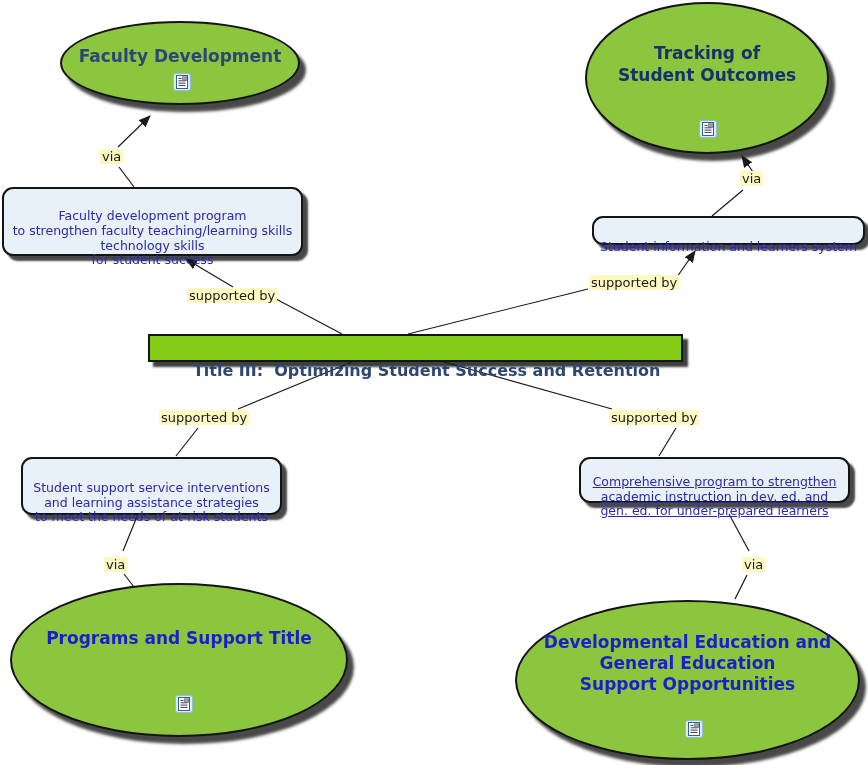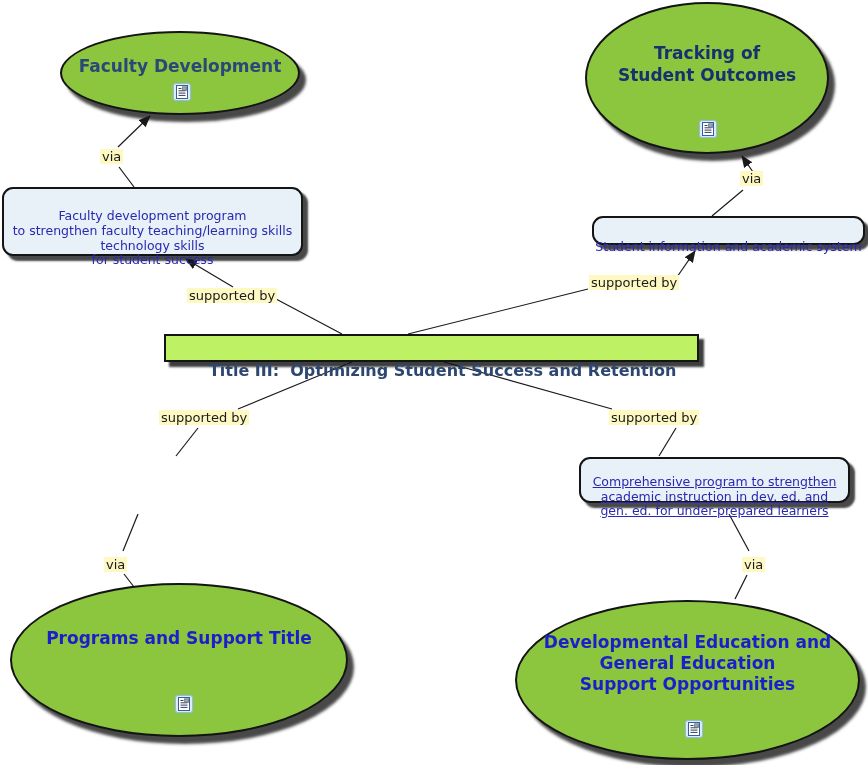--- a/index.html
+++ b/index.html
@@ -25,24 +25,24 @@
   .rbox {
     position:absolute; background:#E8F0F8; border:2px solid #141414;
     border-radius:11px; box-shadow:5px 5px 2px rgba(20,20,20,0.78);
     color:#2929B0; font-size:12.5px; line-height:1.18; text-align:center;
     display:flex; align-items:center; justify-content:center;
   }
   .rbox span { white-space:pre-line;margin-top:34px; }
 
   .titlebar {
     position:absolute; left:148px; top:334px; width:535px; height:28px;
-    background:#bef264; border:2px solid #141414;
+    background:#84cc16; border:2px solid #141414;
     box-shadow:5px 5px 2px rgba(20,20,20,0.82);
     color:#2D4770; font-weight:bold; font-size:16px; text-align:center;
-    line-height:23px; white-space:pre;margin-left:16px;
+    line-height:23px; white-space:pre;
   }
 
   .link-label {
     position:absolute; color:#1A1A1A; font-size:13px; background:#fef9c3;
     padding:0 2px; line-height:15px;
   }
 
   .res-icon { position:absolute; width:18px; height:18px; cursor:pointer; }
 
   #wires { position:absolute; left:0; top:0; pointer-events:none; }
@@ -78,21 +78,21 @@
     <line x1="444" y1="362" x2="612" y2="409"></line>
     <line x1="676" y1="428" x2="659" y2="456"></line>
 
     <line x1="138" y1="514" x2="123" y2="551"></line>
     <line x1="124" y1="574" x2="134" y2="587"></line>
 
     <line x1="729" y1="514" x2="749" y2="551"></line>
     <line x1="747" y1="575" x2="735" y2="599"></line>
   </svg>
 
-  <div class="ellipse" style="left:60px; top:31px; width:240px; height:84px;">
+  <div class="ellipse" style="left:60px; top:21px; width:240px; height:84px;">
     <div class="node-text t-faculty" style="top:22px;">Faculty Development</div>
     <div class="res-icon" style="left:111px; top:50px;"><svg width="18" height="18" viewBox="0 0 18 18">
           <rect x="0.5" y="0.5" width="17" height="17" rx="2.5" fill="#DCEBFA" stroke="#8FBBE8"></rect>
           <rect x="3.5" y="2.5" width="11" height="13" fill="#FFFFFF" stroke="#35609C" stroke-width="1"></rect>
           <line x1="5.5" y1="5.5" x2="8.5" y2="5.5" stroke="#3A3A5C"></line>
           <line x1="5.5" y1="7.8" x2="12.5" y2="7.8" stroke="#3A3A5C"></line>
           <line x1="5.5" y1="10.1" x2="12.5" y2="10.1" stroke="#3A3A5C"></line>
           <line x1="5.5" y1="12.4" x2="12.5" y2="12.4" stroke="#3A3A5C"></line>
           <rect x="9.5" y="3.8" width="4.3" height="3.6" fill="#6FA0D8" stroke="#666666" stroke-width="0.6"></rect>
           <rect x="10.3" y="4.6" width="1.8" height="1.4" fill="#E8A33D"></rect>
@@ -149,23 +149,28 @@
   </div>
 
   <div class="rbox" style="left:2px; top:187px; width:301px; height:69px;">
     <span>Faculty development program
 to strengthen faculty teaching/learning skills
 technology skills
 for student success</span>
   </div>
 
   <div class="rbox" style="left:592px; top:216px; width:273px; height:29px;">
-    <span>Student information and academic system</span>
+    <span>Student information and learners system</span>
   </div>
 
+  <div class="rbox" style="left:21px; top:457px; width:261px; height:58px;">
+    <span>Student support service interventions
+and learning assistance strategies
+to meet the needs of at-risk students</span>
+  </div>
 
   <div class="rbox" style="left:579px; top:457px; width:271px; height:46px;text-decoration:underline;">
     <span>Comprehensive program to strengthen
 academic instruction in dev. ed. and
 gen. ed. for under-prepared learners</span>
   </div>
 
   <div class="link-label" style="left:100px; top:149px;">via</div>
   <div class="link-label" style="left:740px; top:171px;">via</div>
   <div class="link-label" style="left:187px; top:288px;">supported by</div>

